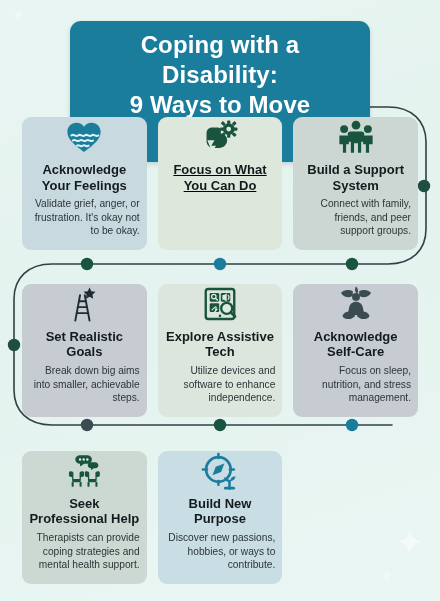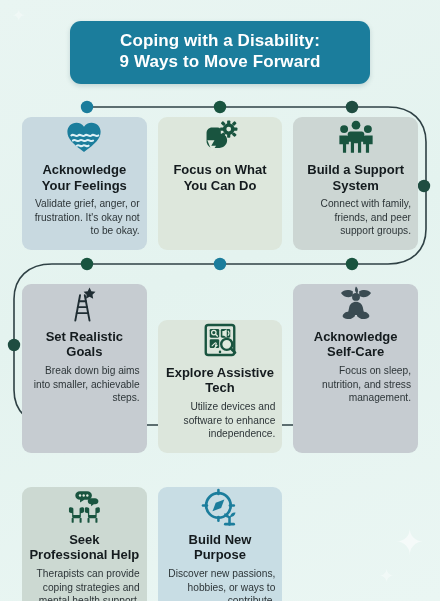--- a/index.html
+++ b/index.html
@@ -48,21 +48,21 @@
     width: 300px;
     box-sizing: border-box;
     background: #1b7d9c;
     border-radius: 11px;
     padding: 9px 10px 11px;
     text-align: center;
     box-shadow: 0 2px 5px rgba(20,70,85,.18);
   }
   .title-bar .line {
     color: #ffffff;
-    font-size: 17px;
+    font-size: 24px;
     font-weight: bold;
     letter-spacing: .1px;
     line-height: 1.26;
   }
 
   
   .grid {
     position: absolute;
     left: 22px;
     top: 117px;
@@ -155,21 +155,21 @@
             <g stroke="#dceff5" stroke-width="2.6" fill="none" stroke-linecap="round">
               <path d="M8 22c3-2.6 5.5 2.6 8.5 0s5.5 2.6 8.5 0 5.5 2.6 8.5 0 5.5 2.6 8.5 0"></path>
               <path d="M10 28.5c3-2.6 5.5 2.6 8.5 0s5.5 2.6 8.5 0 5.5 2.6 8.5 0"></path>
               <path d="M15 35c2.6-2.2 4.8 2.2 7.4 0s4.8 2.2 7.4 0"></path>
             </g>
           </svg>
         </div>
         <h3>Acknowledge Your Feelings</h3>
         <p>Validate grief, anger, or frustration. It's okay not to be okay.</p>
       </div>
-      <div class="card" style="background: rgb(221, 231, 220);">
+      <div class="card" style="background: rgb(221, 231, 220); text-decoration: underline;">
         <div class="icon">
           <svg width="38" height="38" viewBox="0 0 48 48" fill="#19543f">
             <path d="M7 19c0-4 3-7 7-7h7c3 0 4 2 4 4v4c4 0 8 3 8 8 0 6-5 10-12 10H16c-5 0-9-4-9-9z"></path>
             <path d="M8 28h9l-4 7h6l-5 8" fill="#dfeadd"></path>
             <circle cx="35" cy="14" r="7.5"></circle>
             <circle cx="35" cy="14" r="3" fill="#dfeadd"></circle>
             <g>
               <rect x="33" y="3" width="4" height="5" rx="1"></rect>
               <rect x="33" y="20" width="4" height="5" rx="1"></rect>
               <rect x="24" y="12" width="5" height="4" rx="1"></rect>
@@ -206,21 +206,21 @@
               <path d="M31 45L25 13"></path>
               <path d="M17.6 20.5h8.8"></path>
               <path d="M16.2 28h11.6"></path>
               <path d="M14.8 35.5h14.4"></path>
             </g>
           </svg>
         </div>
         <h3>Set Realistic Goals</h3>
         <p>Break down big aims into smaller, achievable steps.</p>
       </div>
-      <div class="card" style="background: rgb(220, 230, 220); margin-top: 36px;">
+      <div class="card" style="background: rgb(220, 230, 220);">
         <div class="icon">
           <svg width="38" height="38" viewBox="0 0 48 48" fill="#19543f">
             <rect x="6" y="5" width="36" height="38" rx="3.2" fill="none" stroke="#19543f" stroke-width="3"></rect>
             <circle cx="24" cy="39" r="1.6"></circle>
             <rect x="11" y="10" width="12" height="11" rx="1.6"></rect>
             <rect x="25" y="10" width="12" height="11" rx="1.6"></rect>
             <rect x="11" y="23" width="12" height="11" rx="1.6"></rect>
             <g fill="#dfeadd">
               <circle cx="16.2" cy="14.6" r="2.8" fill="none" stroke="#dfeadd" stroke-width="1.6"></circle>
               <path d="M18.3 16.8l2.3 2.3" stroke="#dfeadd" stroke-width="1.8" stroke-linecap="round"></path>

